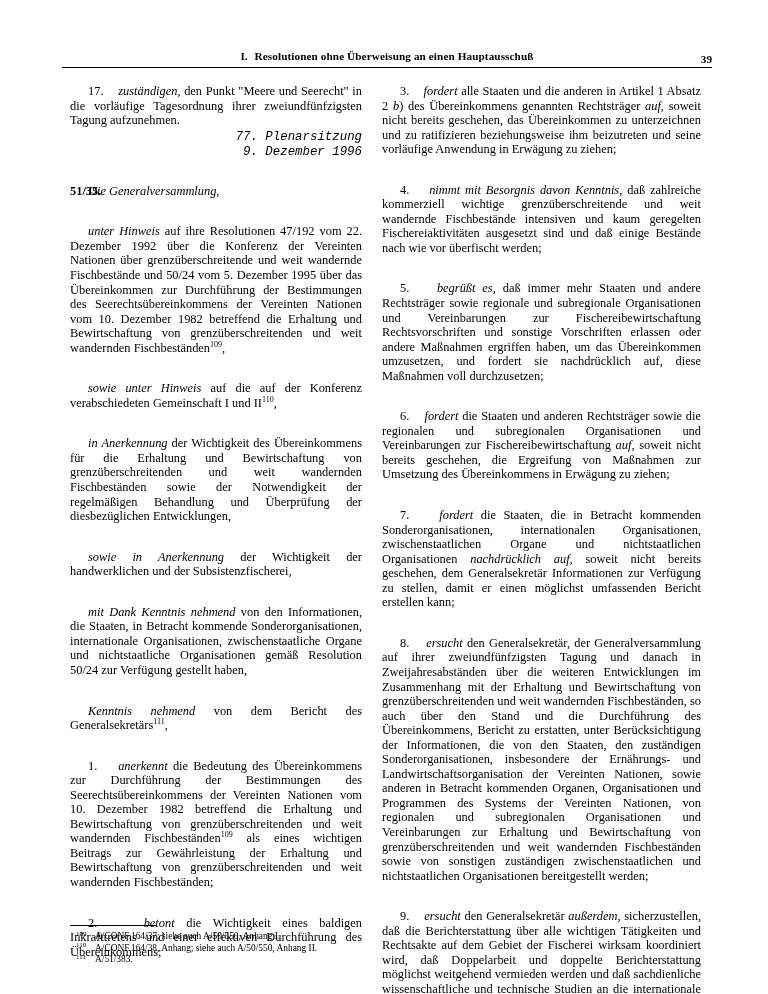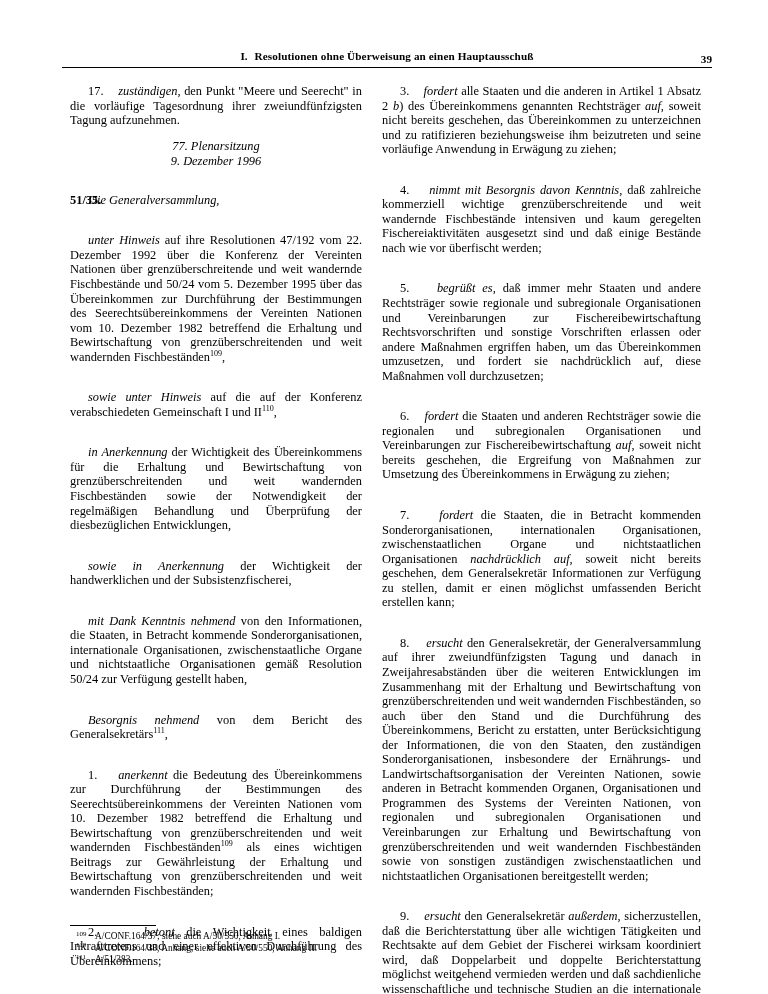--- a/index.html
+++ b/index.html
@@ -86,24 +86,25 @@
 
   sup {
     font-size: 8px;
     vertical-align: super;
     line-height: 0;
   }
   p.item { text-indent: 18px; }
 
   
   .session {
-    margin-top: 11px;
-    text-align: center;
+    margin-top: 2px;
+    text-align: right;
     text-indent: 0;
     font-style: italic;
+    font-family: Liberation Mono, monospace;
   }
   .session div { line-height: 15.6px; }
 
   
   .res-head {
     margin-top: 23px;
     font-weight: bold;
     font-size: 12.4px;
     line-height: 15.1px;
     text-indent: 0;
@@ -191,21 +192,21 @@
 
     <p class="gap item"><i>sowie unter Hinweis</i><span> auf die auf der Konferenz verabschiedeten Gemeinschaft I und II</span><sup>110</sup><span>,</span></p>
 
 
     <p class="gap item"><i>in Anerkennung</i><span> der Wichtigkeit des Übereinkommens für die Erhaltung und Bewirtschaftung von grenzüberschreitenden und weit wandernden Fischbeständen sowie der Notwendigkeit der regelmäßigen Behandlung und Überprüfung der diesbezüglichen Entwicklungen,</span></p>
 
     <p class="gap item"><i>sowie in Anerkennung</i><span> der Wichtigkeit der handwerklichen und der Subsistenzfischerei,</span></p>
 
     <p class="gap item"><i>mit Dank Kenntnis nehmend</i><span> von den Informationen, die Staaten, in Betracht kommende Sonderorganisationen, internationale Organisationen, zwischenstaatliche Organe und nichtstaatliche Organisationen gemäß Resolution 50/24 zur Verfügung gestellt haben,</span></p>
 
-    <p class="gap item"><i>Besorgnis nehmend</i><span> von dem Bericht des Generalsekretärs</span><sup>111</sup><span>,</span></p>
+    <p class="gap item"><i>Kenntnis nehmend</i><span> von dem Bericht des Generalsekretärs</span><sup>111</sup><span>,</span></p>
 
     <p class="gap item"><span>1.</span>&nbsp;&nbsp;&nbsp;&nbsp;<i>anerkennt</i><span> die Bedeutung des Übereinkommens zur Durchführung der Bestimmungen des Seerechtsübereinkommens der Vereinten Nationen vom 10. Dezember 1982 betreffend die Erhaltung und Bewirtschaftung von grenzüberschreitenden und weit wandernden Fischbeständen</span><sup>109</sup><span> als eines wichtigen Beitrags zur Gewährleistung der Erhaltung und Bewirtschaftung von grenzüberschreitenden und weit wandernden Fischbeständen;</span></p>
 
     <p class="gap item"><span>2.</span>&nbsp;&nbsp;&nbsp;&nbsp;<i>betont</i><span> die Wichtigkeit eines baldigen Inkrafttretens und einer effektiven Durchführung des Übereinkommens;</span></p>
 
   </div>
 
   <div class="col col-right">
 
     <p class="item"><span>3.</span>&nbsp;&nbsp;&nbsp;&nbsp;<i>fordert</i><span> alle Staaten und die anderen in Artikel 1 Absatz 2 </span><i>b</i><span>) des Übereinkommens genannten Rechtsträger </span><i>auf</i><span>, soweit nicht bereits geschehen, das Übereinkommen zu unterzeichnen und zu ratifizieren beziehungsweise ihm beizutreten und seine vorläufige Anwendung in Erwägung zu ziehen;</span></p>

